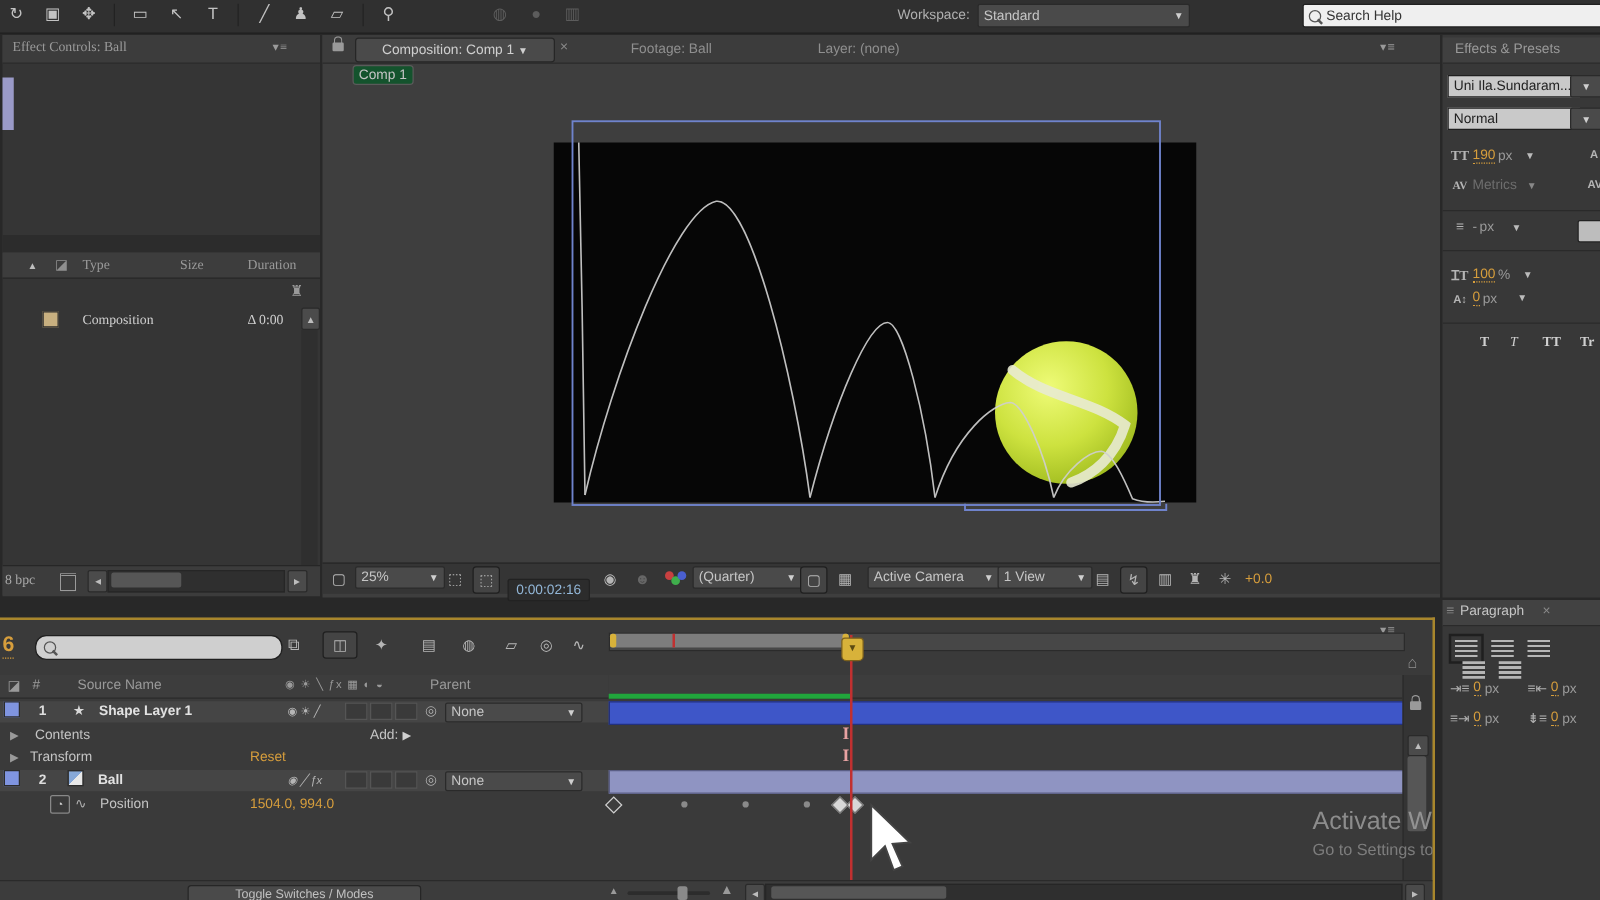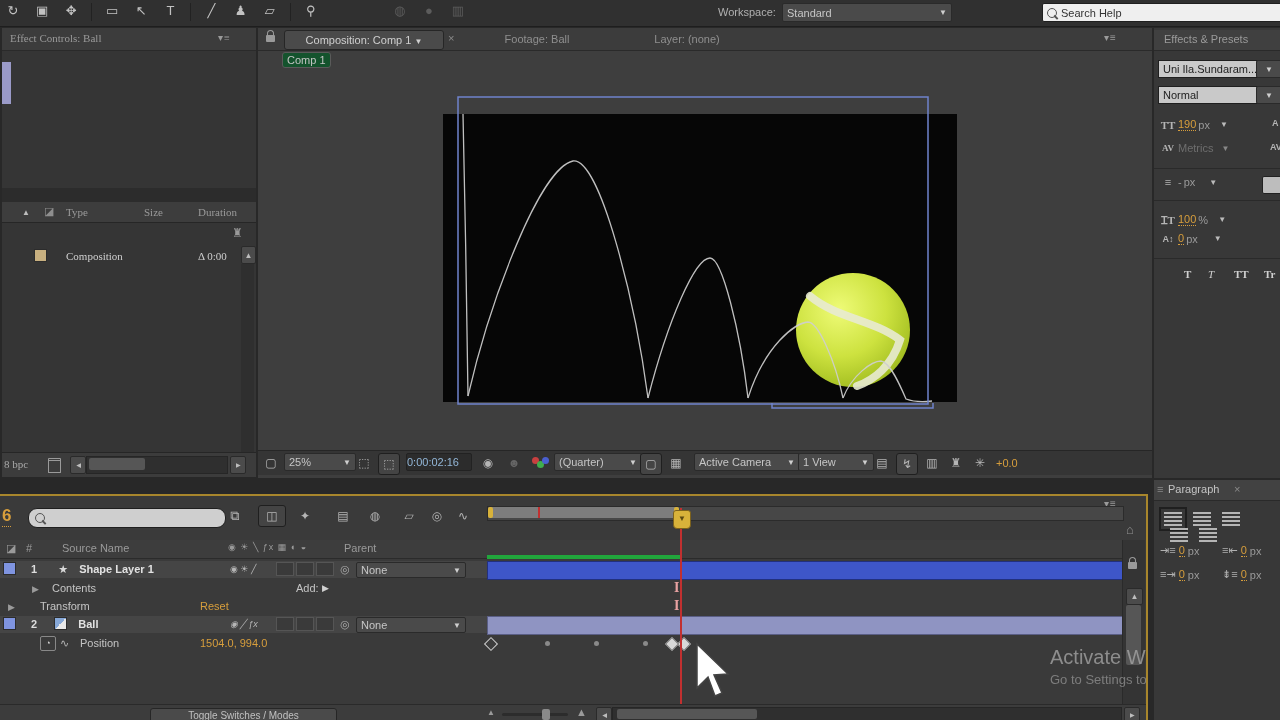--- a/index.html
+++ b/index.html
@@ -164,21 +164,21 @@
     </svg>
 
     <div class="abs" style="left:0;top:422px;width:894px;height:24px;background:#353535;border-top:1px solid #262626;">
       <span class="ibtn" style="position:absolute;left:4px;top:2px;width:18px;">▢</span>
       <div class="dd abs" style="left:26px;top:2px;width:62px;height:16px;">
         <span>25%</span>
           <span class="ar">▼</span>
       </div>
       <span class="ibtn" style="position:absolute;left:96px;top:2px;width:20px;">⬚</span>
       <span class="ibtn boxed" style="position:absolute;left:120px;top:2px;width:20px;">⬚</span>
-      <div class="abs" style="left:148px;top:2px;width:64px;height:16px;background:#2c2c2c;border:1px solid #222;border-radius:2px;line-height:16px;color:#93b7d8;">0:00:02:16</div>
+      <div class="abs" style="left:148px;top:12px;width:64px;height:16px;background:#2c2c2c;border:1px solid #222;border-radius:2px;text-align:center;line-height:16px;color:#93b7d8;">0:00:02:16</div>
       <span class="ibtn" style="position:absolute;left:220px;top:2px;width:20px;">◉</span>
       <span class="ibtn" style="position:absolute;left:246px;top:2px;width:20px;color:#666;">☻</span>
       <span class="abs" style="left:274px;top:6px;">
         <i style="position:absolute;width:7px;height:7px;border-radius:50%;background:#c84040;left:0;"></i>
         <i style="position:absolute;width:7px;height:7px;border-radius:50%;background:#3fae4c;left:5px;top:4px;"></i>
         <i style="position:absolute;width:7px;height:7px;border-radius:50%;background:#4a5fd0;left:10px;top:0;"></i>
       </span>
       <div class="dd abs" style="left:296px;top:2px;width:78px;height:16px;">
         <span>(Quarter)</span>
           <span class="ar">▼</span>
@@ -334,29 +334,29 @@
       <span style="color:#d8d8d8;margin-left:18px;">★</span>
       <span style="color:#e2e2e2;font-weight:bold;margin-left:8px;">Shape Layer 1</span>
       <span class="abs" style="left:230px;color:#b5b5b5;font-size:9px;">◉ ☀ ╱</span>
       <span class="abs" style="left:276px;top:1px;"><span class="swbox"></span><span class="swbox"></span><span class="swbox"></span></span>
       <span class="abs" style="left:340px;color:#b0b0b0;">◎</span>
       <span class="abs dd" style="left:356px;top:1px;width:100px;height:14px;">
         <span>None</span>
           <span class="ar">▼</span>
       </span>
     </div>
-    <div class="rowline" style="top:84px;width:487px;padding-left:24px;">
+    <div class="rowline" style="top:84px;width:487px;">
       <span style="color:#9a9a9a;margin-left:8px;font-size:9px;">▶</span>
       <span style="color:#c4c4c4;margin-left:10px;">Contents</span>
       <span class="abs" style="left:296px;color:#c4c4c4;">Add:</span>
       <span class="abs" style="left:322px;color:#d0d0d0;font-size:9px;">▶</span>
     </div>
     <div class="rowline" style="top:102px;width:487px;">
       <span style="color:#9a9a9a;margin-left:8px;font-size:9px;">▶</span>
-      <span style="color:#c4c4c4;margin-left:22px;">Transform</span>
+      <span style="color:#c4c4c4;margin-left:6px;">Transform</span>
       <span class="abs orange" style="left:200px;">Reset</span>
     </div>
     <div class="rowline" style="top:120px;width:487px;background:#454545;">
       <span class="swatch" style="background:#7f94e0;margin-left:3px;"></span>
       <span style="color:#ddd;font-weight:bold;margin-left:6px;">2</span>
       <span class="swatch" style="background:linear-gradient(135deg,#86a8d8 50%,#e8e8e8 50%);margin-left:14px;"></span>
       <span style="color:#e2e2e2;font-weight:bold;margin-left:2px;">Ball</span>
       <span class="abs" style="left:230px;color:#b5b5b5;font-size:9px;font-style:italic;">◉ ╱ ƒx</span>
       <span class="abs" style="left:276px;top:1px;"><span class="swbox"></span><span class="swbox"></span><span class="swbox"></span></span>
       <span class="abs" style="left:340px;color:#b0b0b0;">◎</span>

